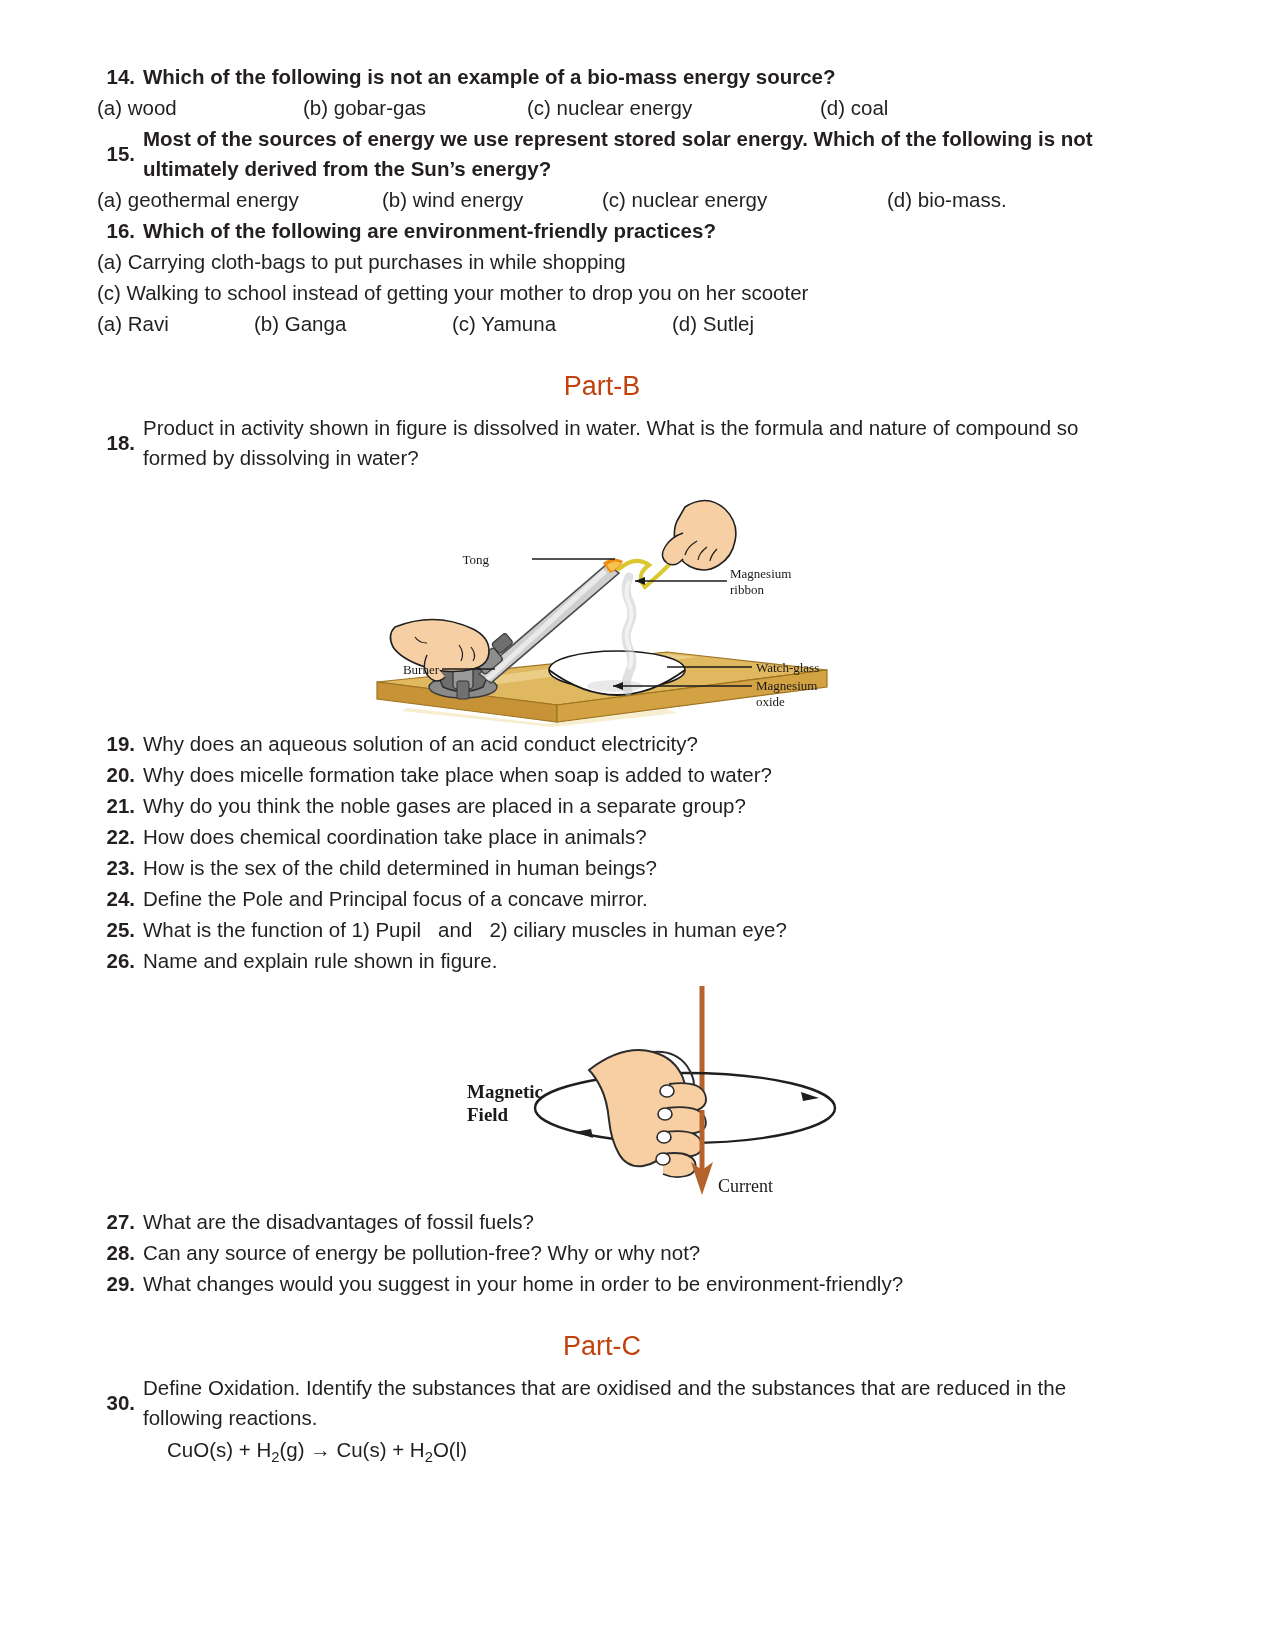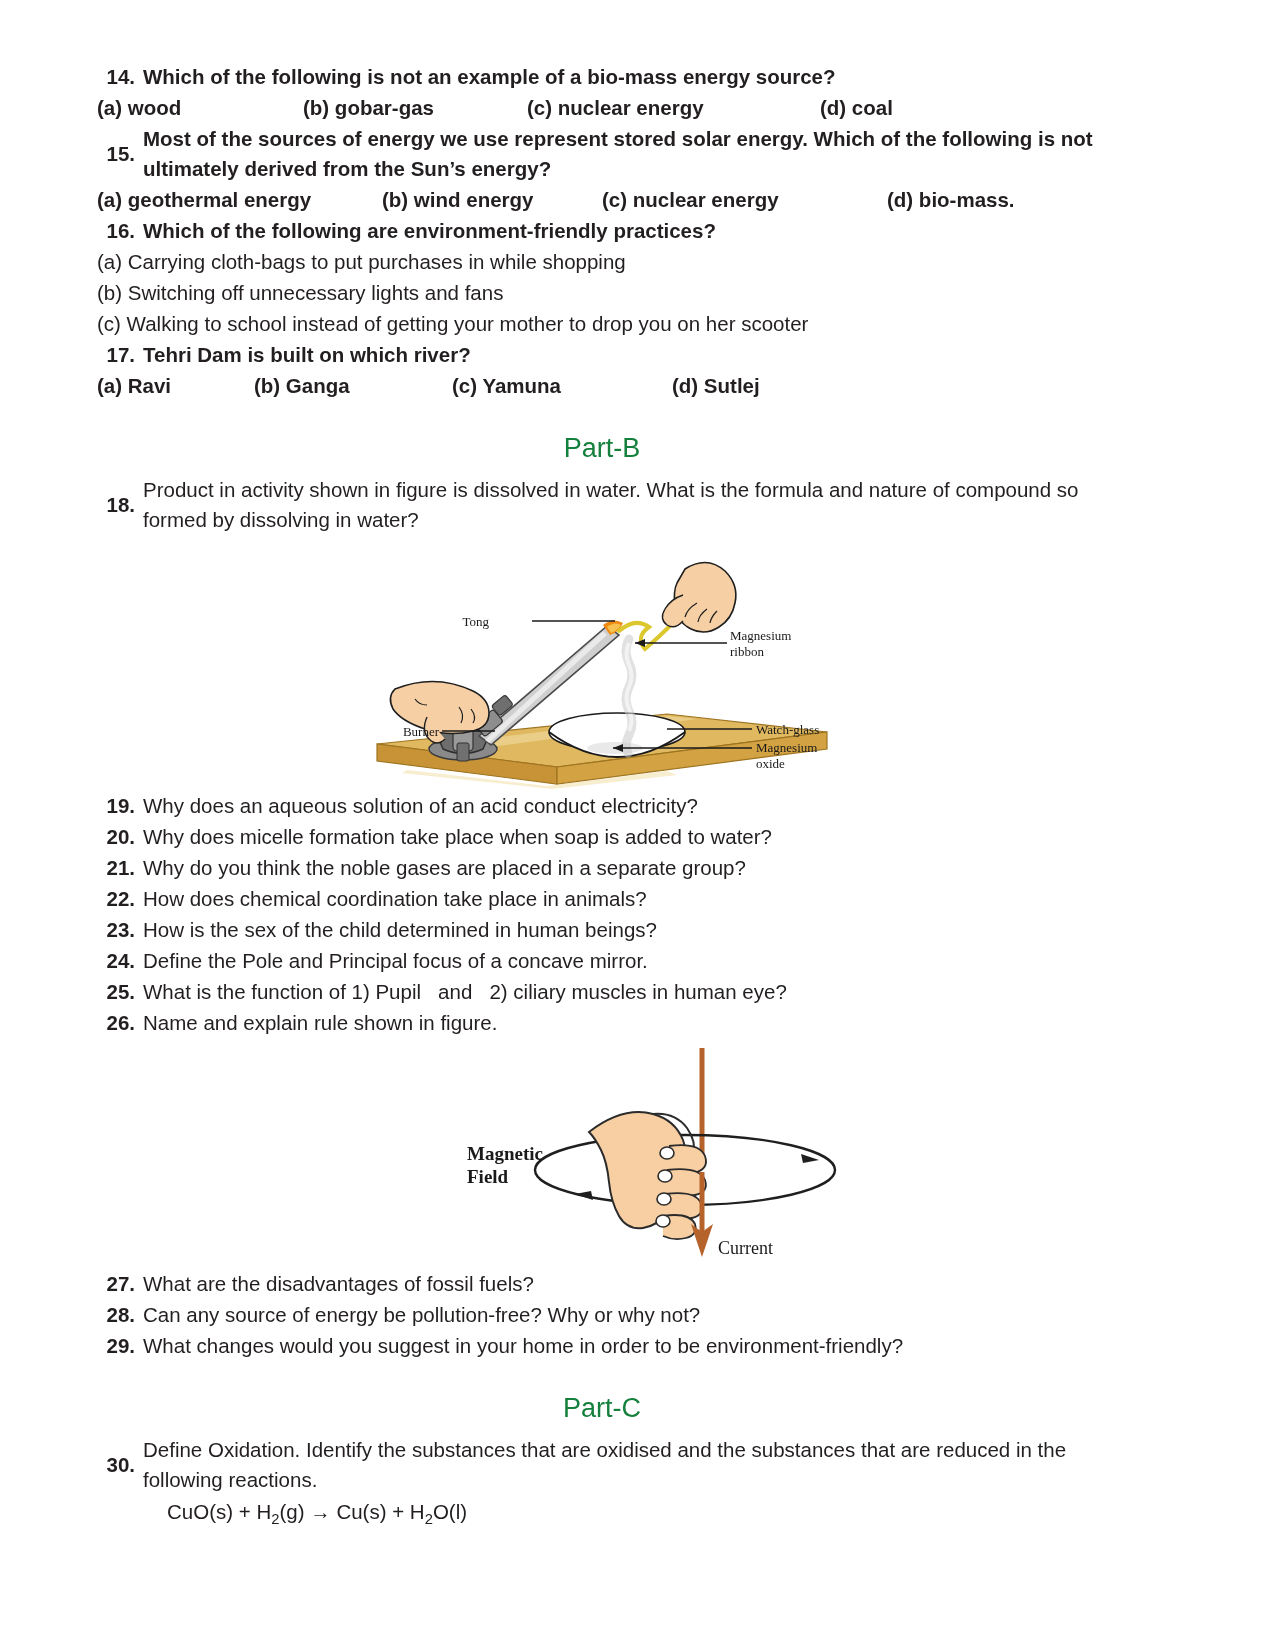--- a/index.html
+++ b/index.html
@@ -52,41 +52,40 @@
     font-weight: bold;
   }
 
   
   .opts {
     font-size: 20.5px;
     line-height: 30px;
     position: relative;
     height: 30px;
     margin: 0 0 1px 0;
-    font-weight: bold;
   }
   .opts .opt {
     position: absolute;
     top: 0;
     white-space: nowrap;
   }
 
   
   .optline {
     font-size: 20.5px;
     line-height: 30px;
     margin: 0 0 1px 0;
   }
 
   .part-head {
     text-align: center;
     font-size: 27px;
     line-height: 34px;
     font-weight: normal;
-    color: #15803d;
+    color: #c2410c;
     margin: 30px 0 10px 0;
   }
 
   .eqn {
     font-size: 20.5px;
     line-height: 30px;
     margin: 2px 0 0 70px;
   }
   .eqn sub { font-size: 0.72em; }
 
@@ -129,27 +128,22 @@
       <span class="opt" style="left:285px;">(b) wind energy</span>
       <span class="opt" style="left:505px;">(c) nuclear energy</span>
       <span class="opt" style="left:790px;">(d) bio-mass.</span>
     </div>
 
     <div class="q bold">
       <span class="num">16.</span>
       <span class="body">Which of the following are environment-friendly practices?</span>
     </div>
     <div class="optline">(a) Carrying cloth-bags to put purchases in while shopping</div>
-    <div class="optline">(b) Switching off unnecessary lights and fans</div>
     <div class="optline">(c) Walking to school instead of getting your mother to drop you on her scooter</div>
 
-    <div class="q bold">
-      <span class="num">17.</span>
-      <span class="body">Tehri Dam is built on which river?</span>
-    </div>
     <div class="opts">
       <span class="opt" style="left:0px;">(a) Ravi</span>
       <span class="opt" style="left:157px;">(b) Ganga</span>
       <span class="opt" style="left:355px;">(c) Yamuna</span>
       <span class="opt" style="left:575px;">(d) Sutlej</span>
     </div>
 
     <div class="part-head">Part-B</div>
 
     <div class="q">

